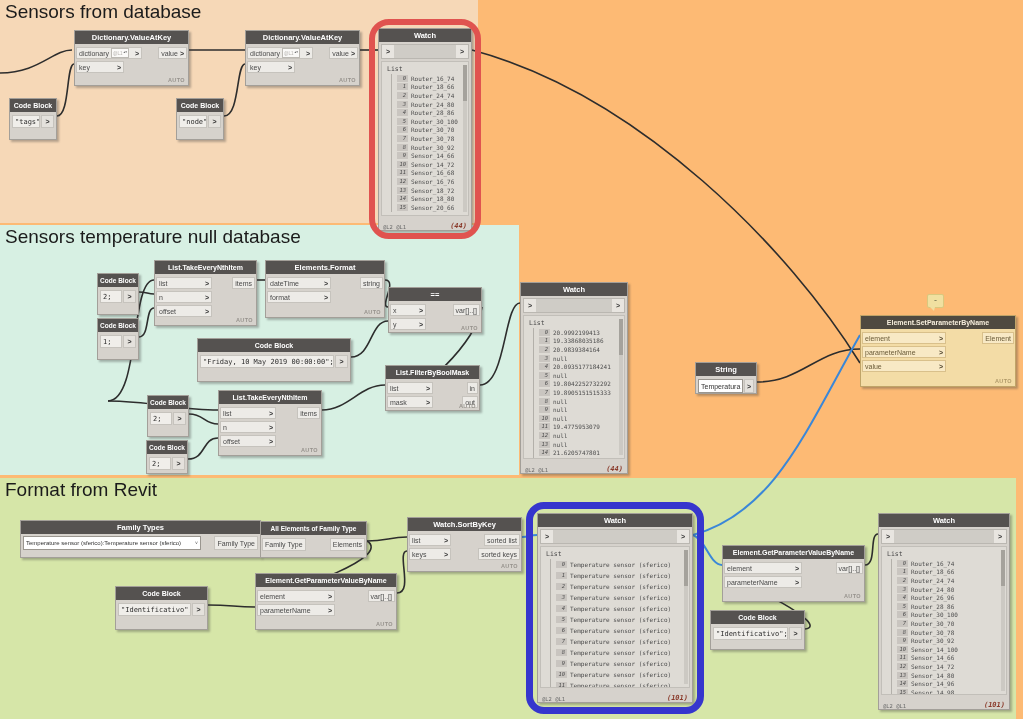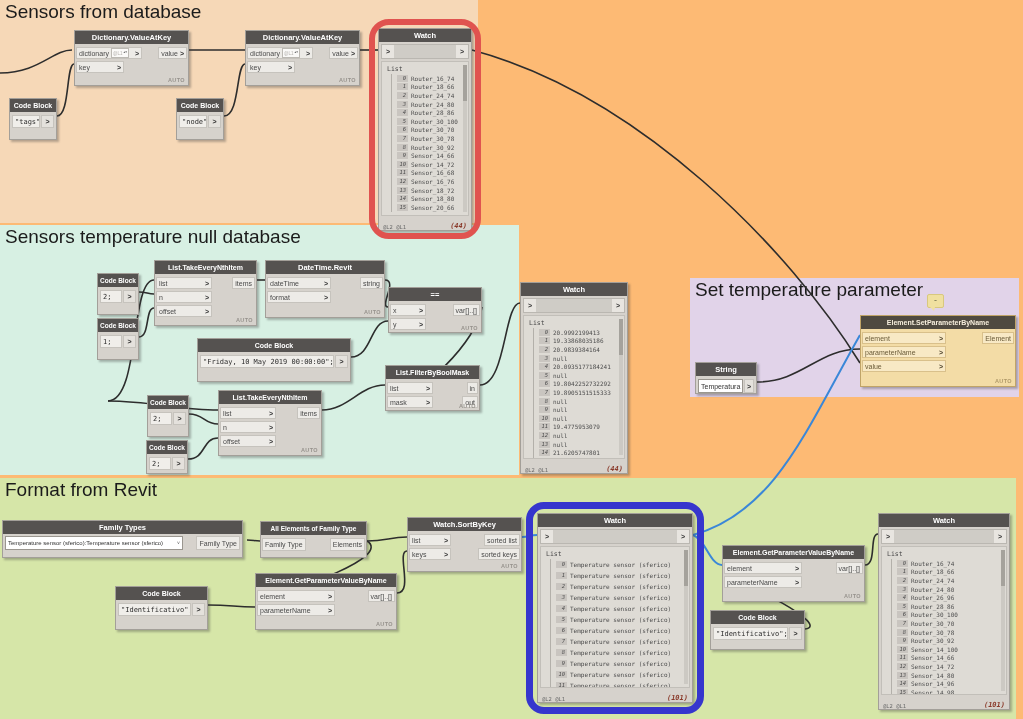--- a/index.html
+++ b/index.html
@@ -86,23 +86,20 @@
 
   <div class="group g-db">
     <div class="gtitle">Sensors from database</div>
   </div>
   <div class="group g-tempdb">
     <div class="gtitle">Sensors temperature null database</div>
   </div>
   <div class="group g-revit">
     <div class="gtitle">Format from Revit</div>
   </div>
-  <div class="group g-setparam">
-    <div class="gtitle">Set temperature parameter</div>
-  </div>
 
   <svg class="wires" width="1023" height="719">
     <g fill="none" stroke="#2d2d2d" stroke-width="1.6">
       <path d="M-2,73 C40,73 52,50 72,50"></path>
       <path d="M57,116 C70,116 66,64 74,64"></path>
       <path d="M189,50 C212,50 222,50 245,50"></path>
       <path d="M224,116 C240,116 236,64 245,64"></path>
       <path d="M360,50 C368,50 370,50 378,50"></path>
       <path d="M472,50 C640,95 790,250 860,363"></path>
       <path d="M108,401 C140,401 130,280 154,280"></path>
@@ -330,21 +327,21 @@
           <div class="pin" style="width:56px">
             <span>offset</span>
             <span class="parr">&gt;</span>
           </div>
         </div>
       <span class="auto">AUTO</span>
     </div>
   </div>
 
   <div class="node" style="left:265px;top:260px;width:120px;height:58px">
-    <div class="nhead">DateTime.Revit</div>
+    <div class="nhead">Elements.Format</div>
     <div class="nrows">
       <div class="prow">
         <div class="pin" style="width:64px">
             <span>dateTime</span>
             <span class="parr">&gt;</span>
           </div>
         <div class="pout">
             <span>string</span>
           </div>
       </div>
@@ -575,21 +572,21 @@
       <div class="prow">
           <div class="pin" style="width:84px">
             <span>value</span>
             <span class="parr">&gt;</span>
           </div>
         </div>
       <span class="auto">AUTO</span>
     </div>
   </div>
 
-  <div class="node" style="left:2px;top:520px;width:241px;height:38px">
+  <div class="node" style="left:20px;top:520px;width:241px;height:38px">
     <div class="nhead">Family Types</div>
     <div class="nrows" style="padding:2px">
       <div class="prow" style="height:14px">
         <div class="dd" style="width:178px">
           <span>Temperature sensor (sferico):Temperature sensor (sferico)</span>
           <span class="ddarr">˅</span>
         </div>
         <div class="pout">
             <span>Family Type</span>
           </div>

